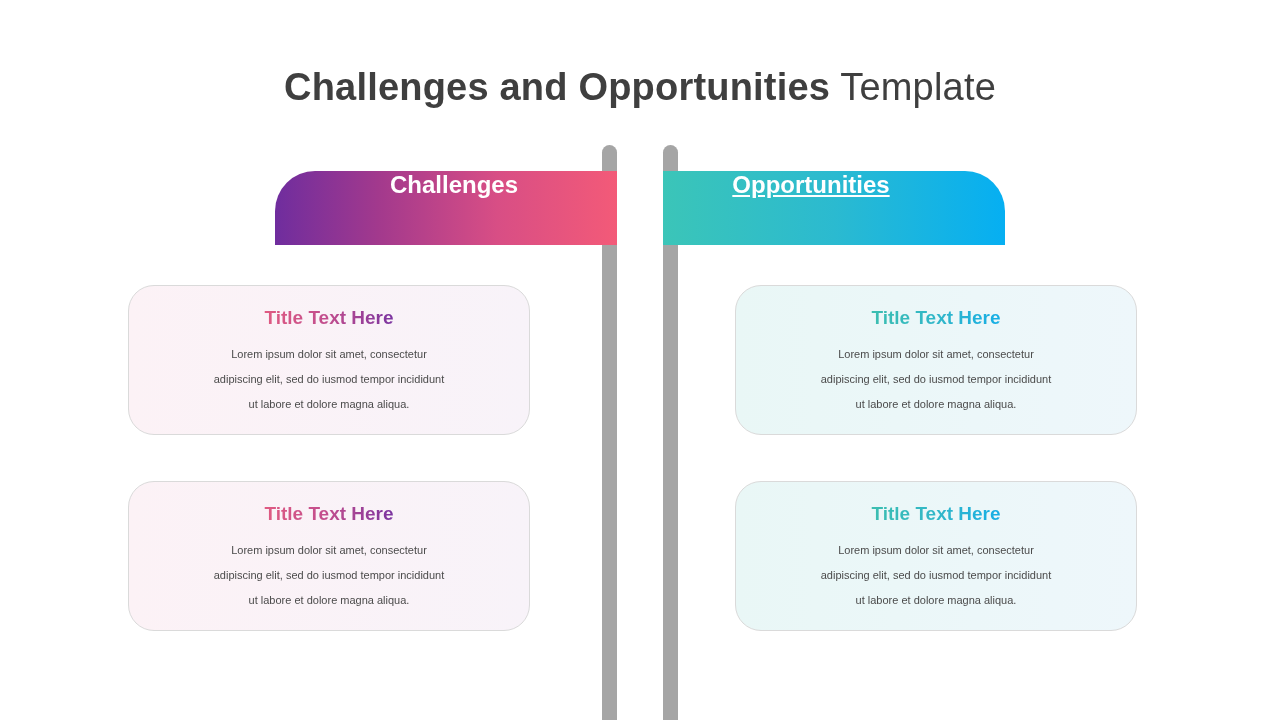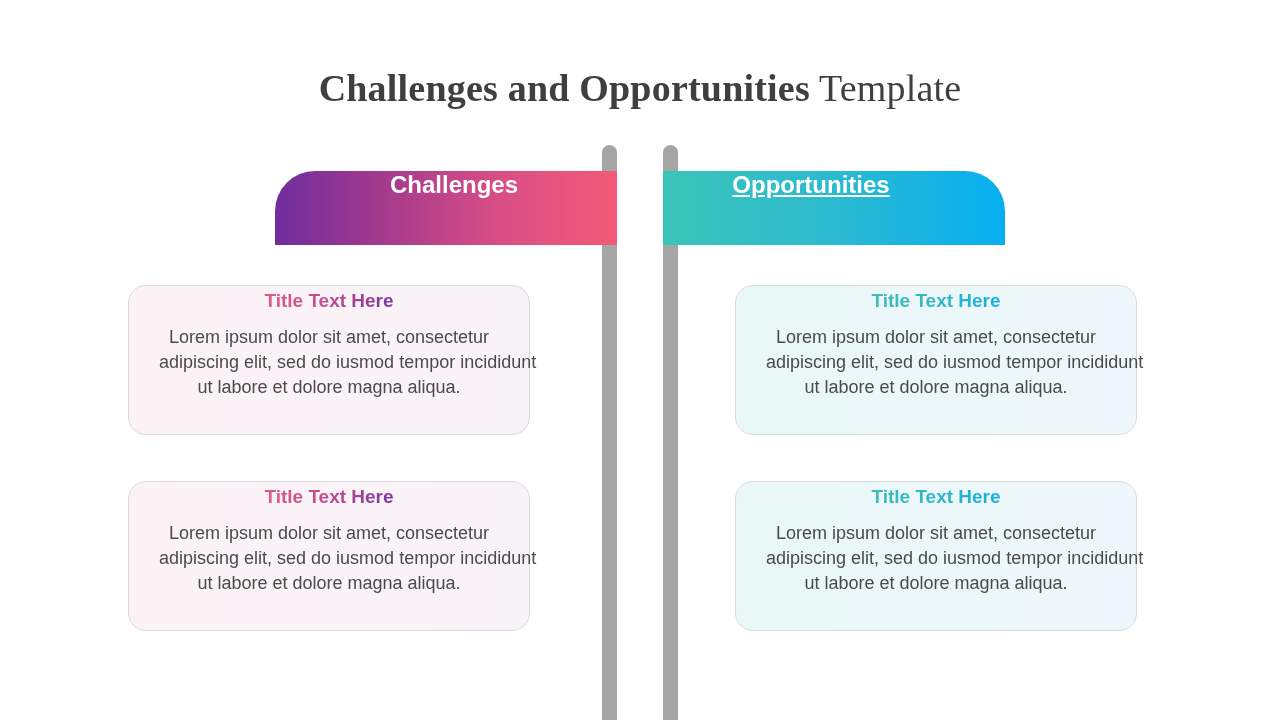--- a/index.html
+++ b/index.html
@@ -1,21 +1,21 @@
 <!DOCTYPE html>
 <html><head>
 <meta charset="utf-8">
 <style>
   * { box-sizing: border-box; margin: 0; padding: 0; }
   html, body { width: 1280px; height: 720px; overflow: hidden; background: #ffffff; }
   body { position: relative; font-family: "Liberation Sans", "DejaVu Sans", sans-serif; }
 
   .title {
     position: absolute; left: 0; top: 66px; width: 1280px; text-align: center;
-    font-size: 38px; color: #3f3f3f; letter-spacing: 0.2px; font-family: Liberation Serif, serif;
+    font-size: 38px; color: #3f3f3f; letter-spacing: 0.2px;
   }
   .title .bold { font-weight: bold; }
   .title .light { font-weight: normal; }
 
   .pole {
     position: absolute; top: 145px; width: 15px; height: 580px;
     background: #a5a5a5; border-radius: 8px 8px 0 0;
   }
   .pole.left { left: 602px; }
   .pole.right { left: 663px; }
@@ -33,39 +33,39 @@
   .banner.challenges span { margin-left: 16px; }
   .banner.opportunities {
     left: 663px; width: 342px;
     background: linear-gradient(90deg, #3bc5b8 0%, #2bbad0 50%, #06aff2 100%);
     border-radius: 0 40px 0 0;
   }
   .banner.opportunities span { margin-right: 46px; text-decoration: underline; }
 
   .card {
     position: absolute; width: 402px; height: 150px;
-    border: 1px solid #dadada; border-radius: 18px;
-    text-align: center; padding-top: 3px;
+    border: 1px solid #dadada; border-radius: 26px;
+    text-align: center; padding-top: 20px;
   }
   .card.pink { background: linear-gradient(90deg, #fcf2f6 0%, #f8f3f9 100%); }
   .card.teal { background: linear-gradient(90deg, #e9f7f6 0%, #eef7fb 100%); }
   .card.c1 { left: 128px; top: 285px; }
   .card.c2 { left: 128px; top: 481px; }
   .card.c3 { left: 735px; top: 285px; }
   .card.c4 { left: 735px; top: 481px; }
 
   .card-title {
     display: inline-block; font-weight: bold; font-size: 19px; line-height: 24px;
     -webkit-background-clip: text; background-clip: text; color: transparent;
   }
   .card.pink .card-title { background-image: linear-gradient(90deg, #e05b82 0%, #c04d8e 50%, #7a34a0 100%); }
   .card.teal .card-title { background-image: linear-gradient(90deg, #3cbeb0 0%, #30b6cb 55%, #16aee6 100%); }
 
   .card-body {
-    margin-top: 12px; font-size: 18px; line-height: 25px; color: #4b4b4b;
+    margin-top: 12px; font-size: 11px; line-height: 25px; color: #4b4b4b;
     padding: 0 30px;
   }
   .card-body div { white-space: nowrap; }
 </style>
 </head>
 <body>
 
 <div class="title">
   <span class="bold">Challenges and Opportunities</span>
   <span class="light">Template</span>

